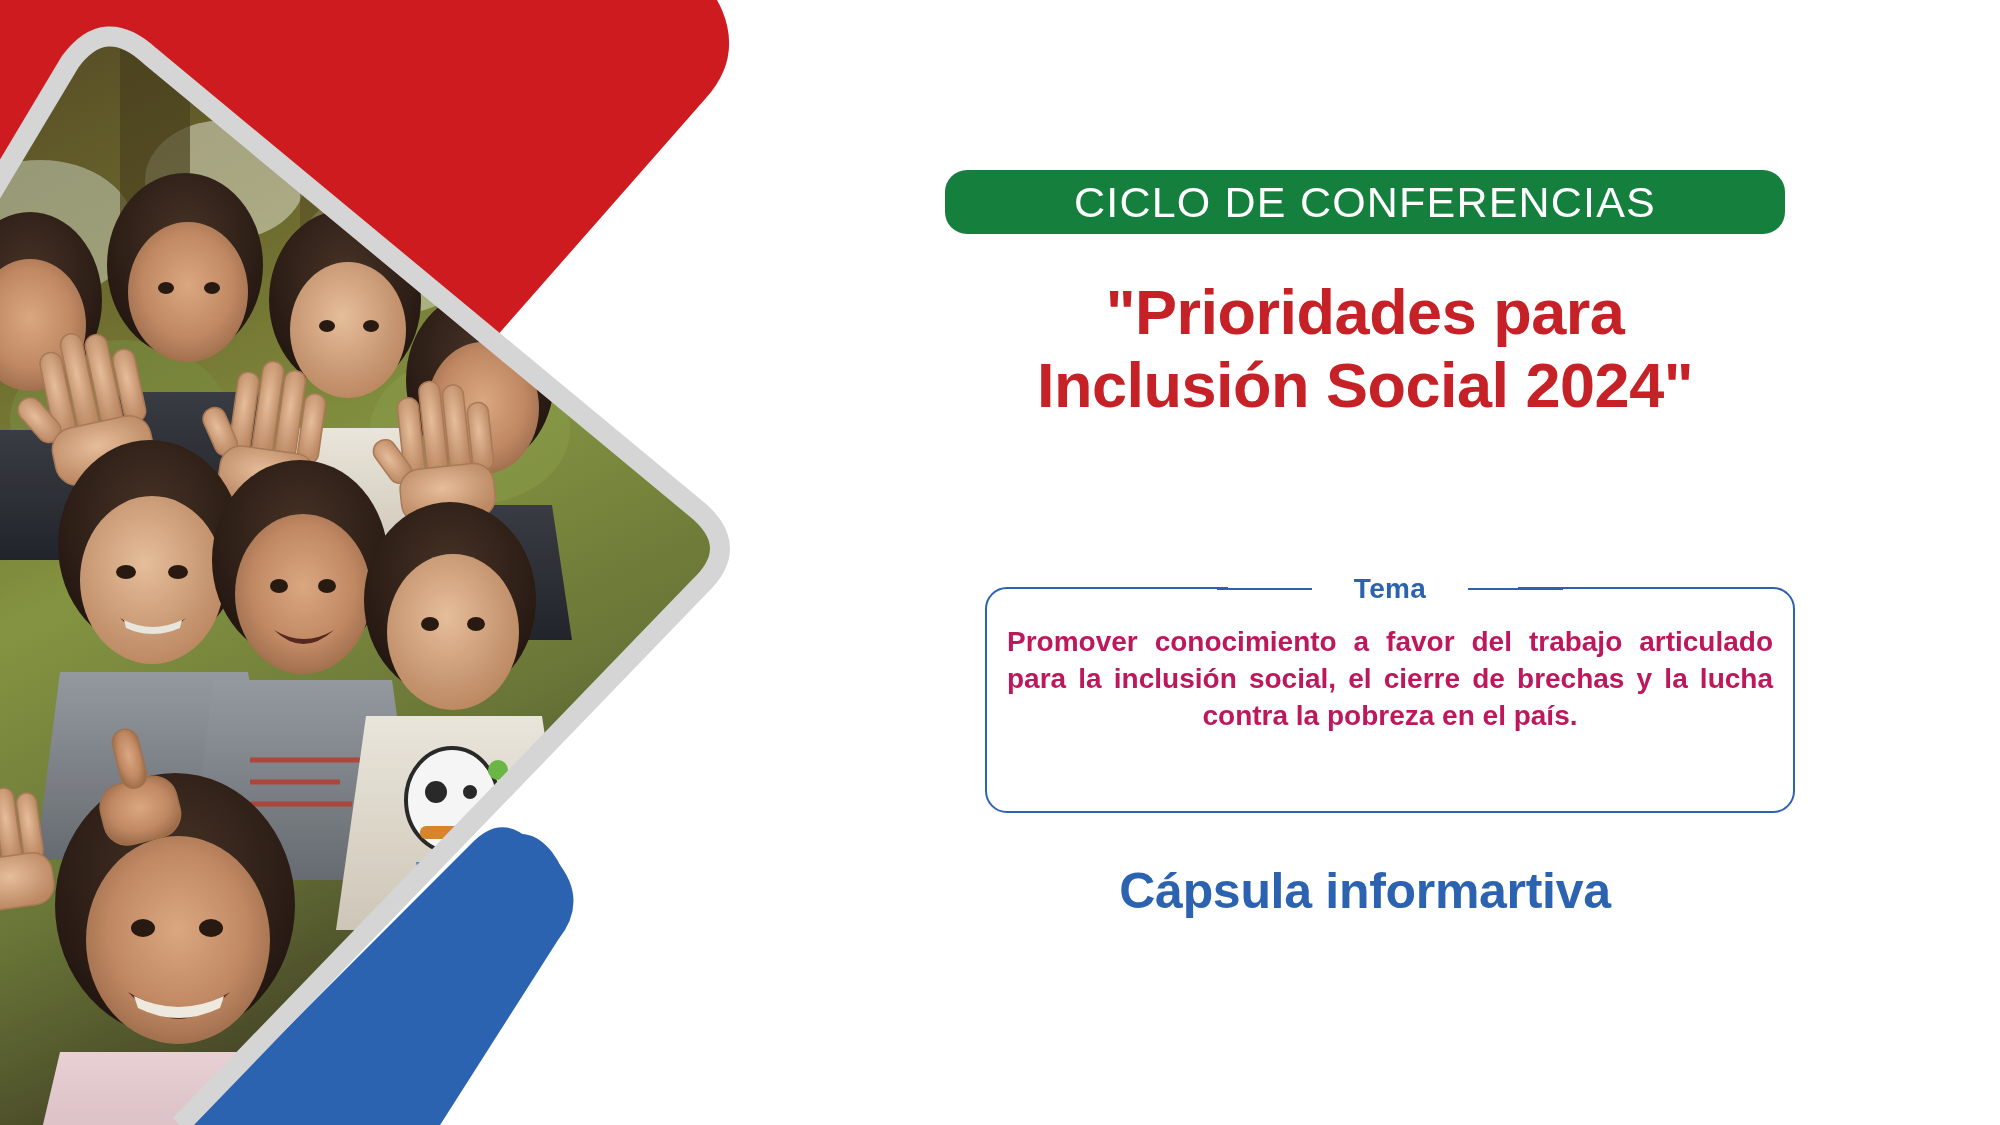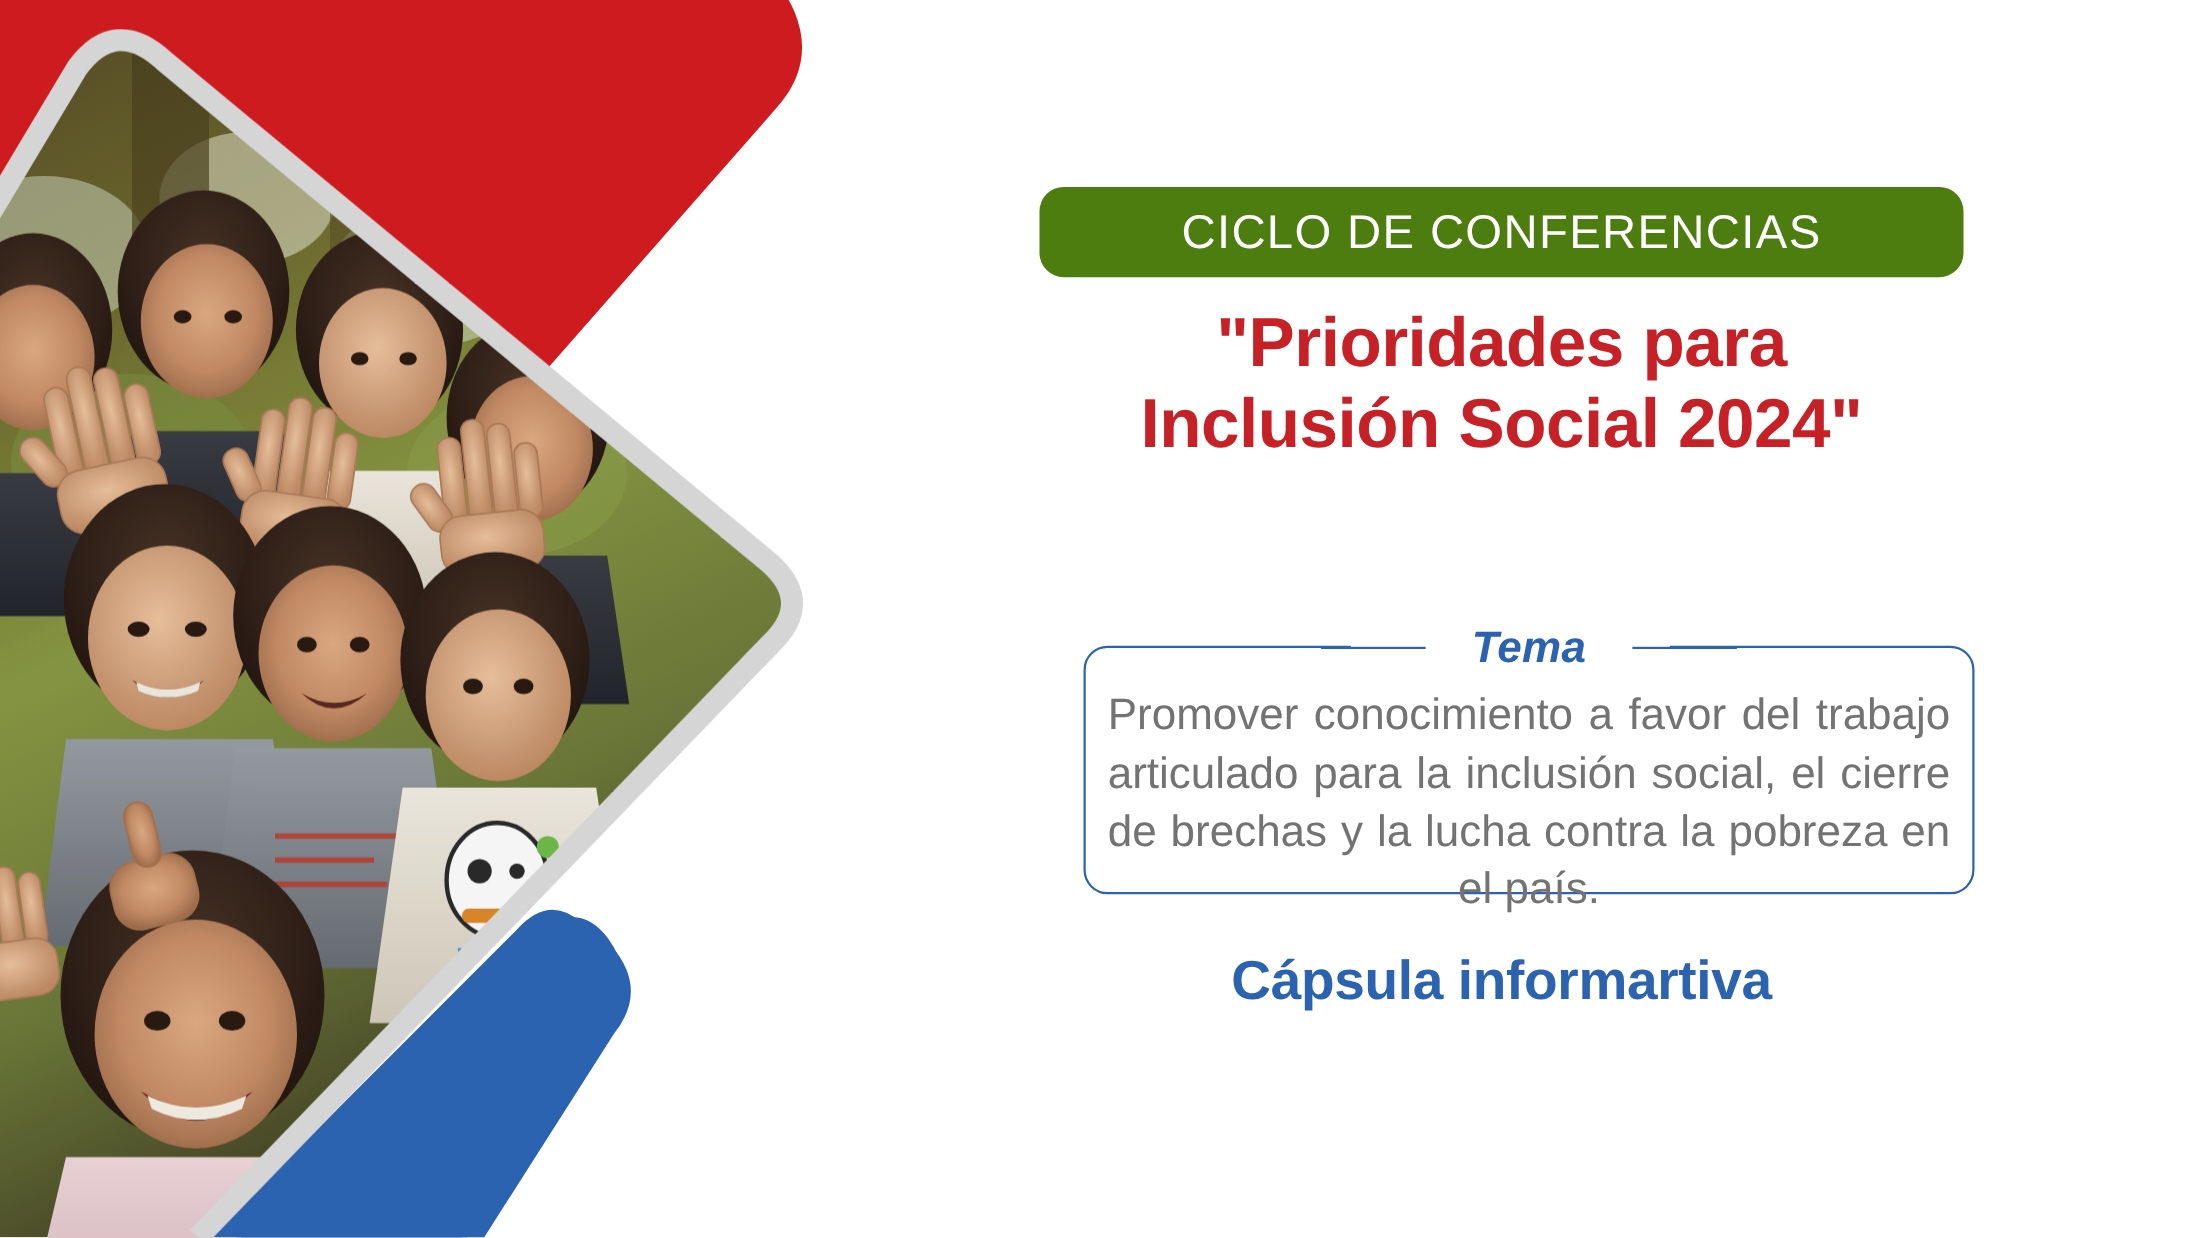--- a/index.html
+++ b/index.html
@@ -41,22 +41,22 @@
     width: 900px;
     height: 1125px;
   }
 
   
   .badge {
     position: absolute;
     left: 5px;
     top: 170px;
     width: 840px;
-    height: 82px;
-    background: #4d7c0f;
+    height: 64px;
+    background: #15803d;
     border-radius: 22px;
     display: flex;
     align-items: center;
     justify-content: center;
   }
   .badge-label {
     color: #ffffff;
     font-size: 43px;
     font-weight: 400;
     letter-spacing: 1.2px;
@@ -122,38 +122,37 @@
   .tema-rule {
     height: 2px;
     background: #2C63B0;
     flex: 0 0 auto;
   }
   .tema-rule.left  { width: 95px; margin-right: 42px; }
   .tema-rule.right { width: 95px; margin-left: 42px; }
 
   .tema-label {
     color: #2C63B0;
-    font-size: 40px;
+    font-size: 28px;
     font-weight: bold;
     letter-spacing: 0.3px;
     white-space: nowrap;
-    font-style: italic;
   }
 
   .tema-body {
     position: absolute;
     left: 22px;
     top: 56px;
     width: 766px;
-    color: #737373;
-    font-size: 40px;
+    color: #be185d;
+    font-size: 28px;
     line-height: 1.32;
     text-align: justify;
     text-align-last: center;
-    font-weight: 400;
+    font-weight: 700;
   }
 
   
   .capsule {
     position: absolute;
     left: 0;
     top: 862px;
     width: 850px;
     text-align: center;
     color: #2C63B0;

